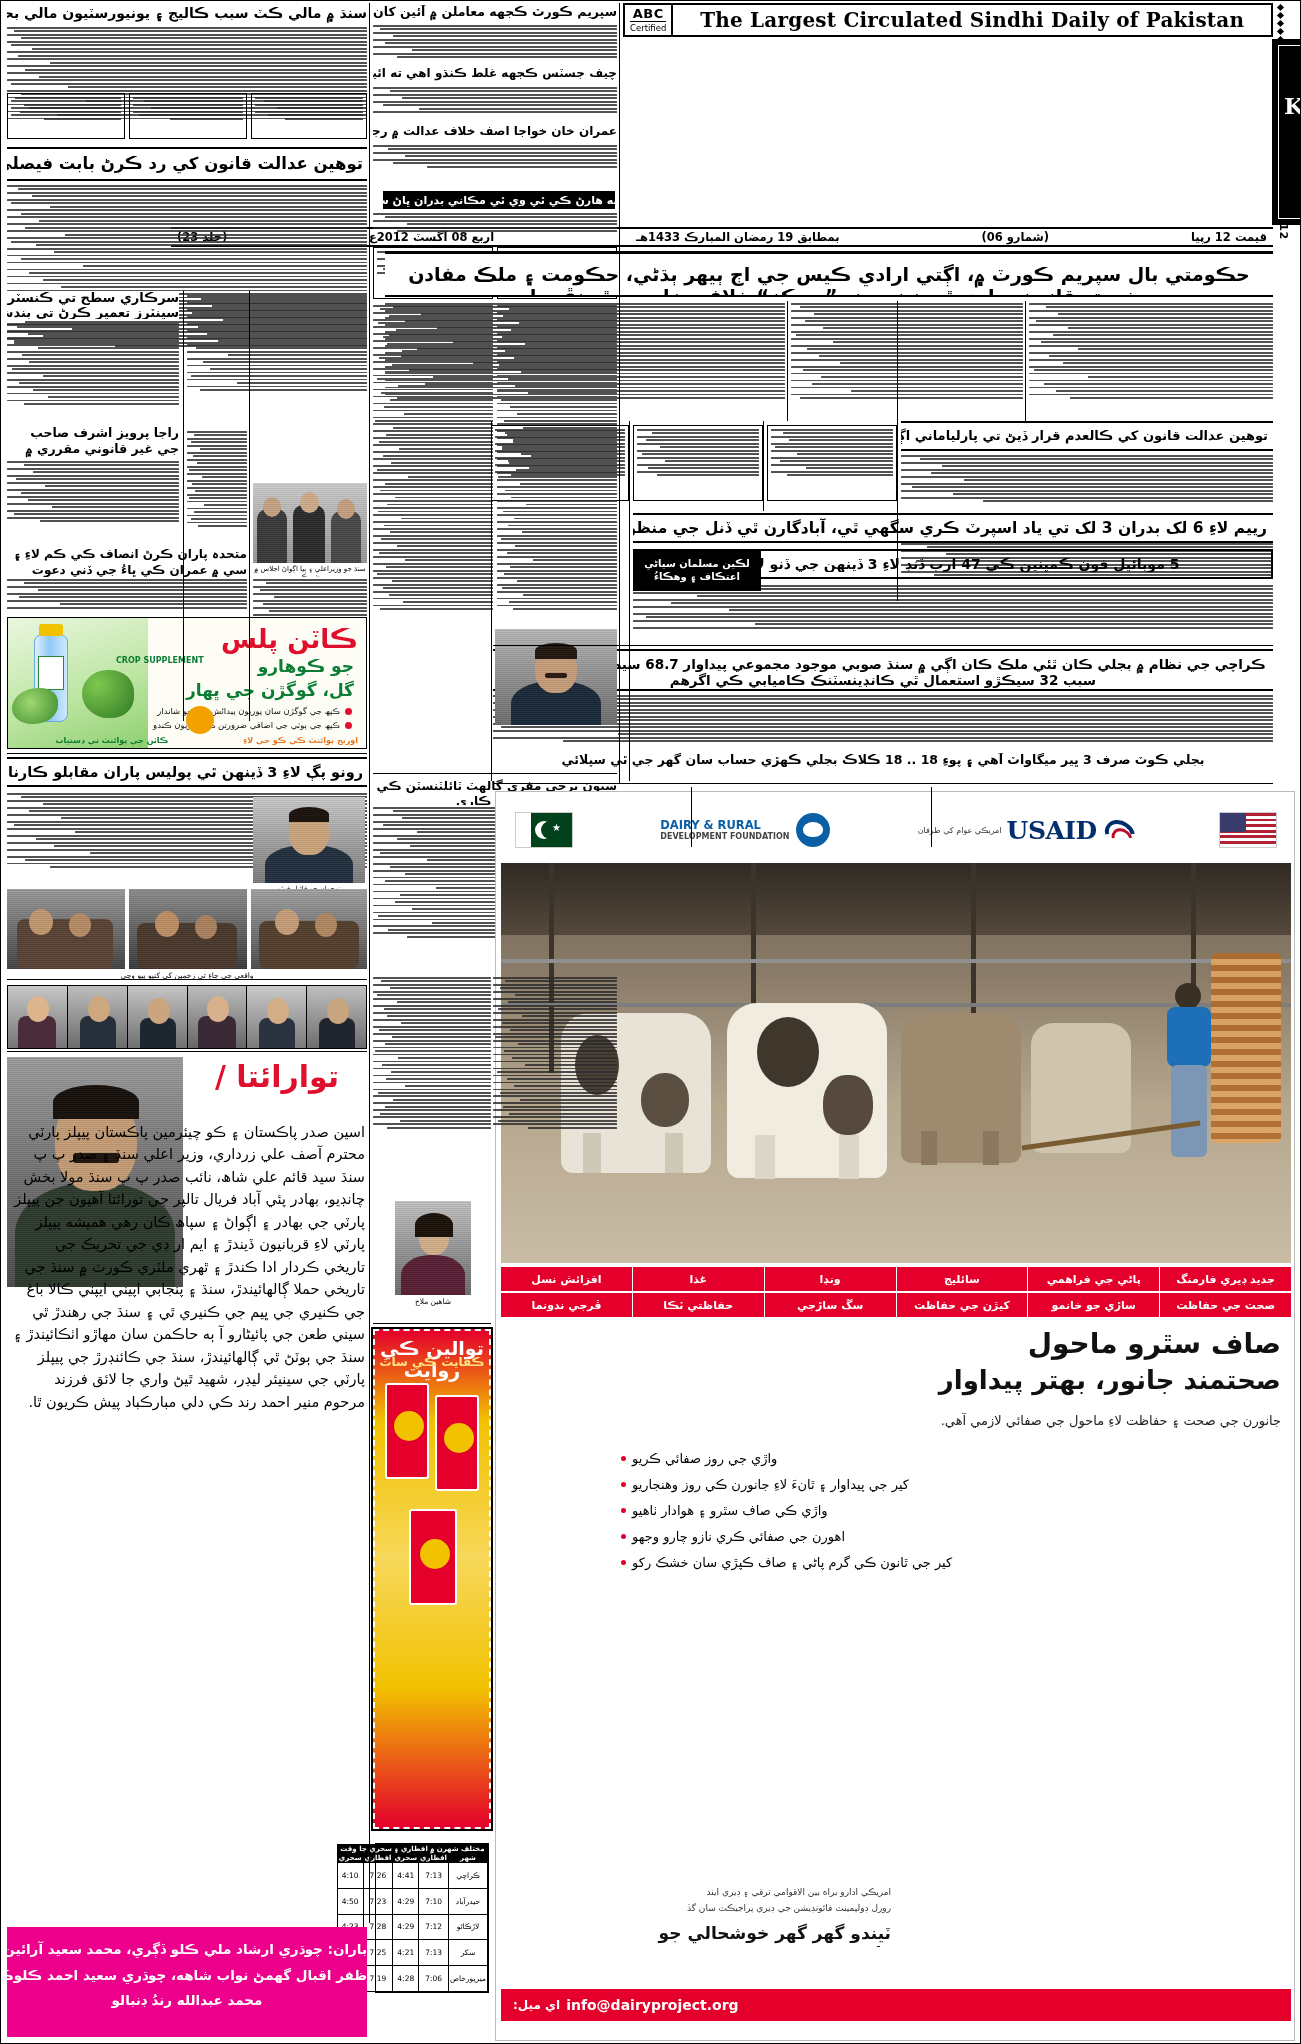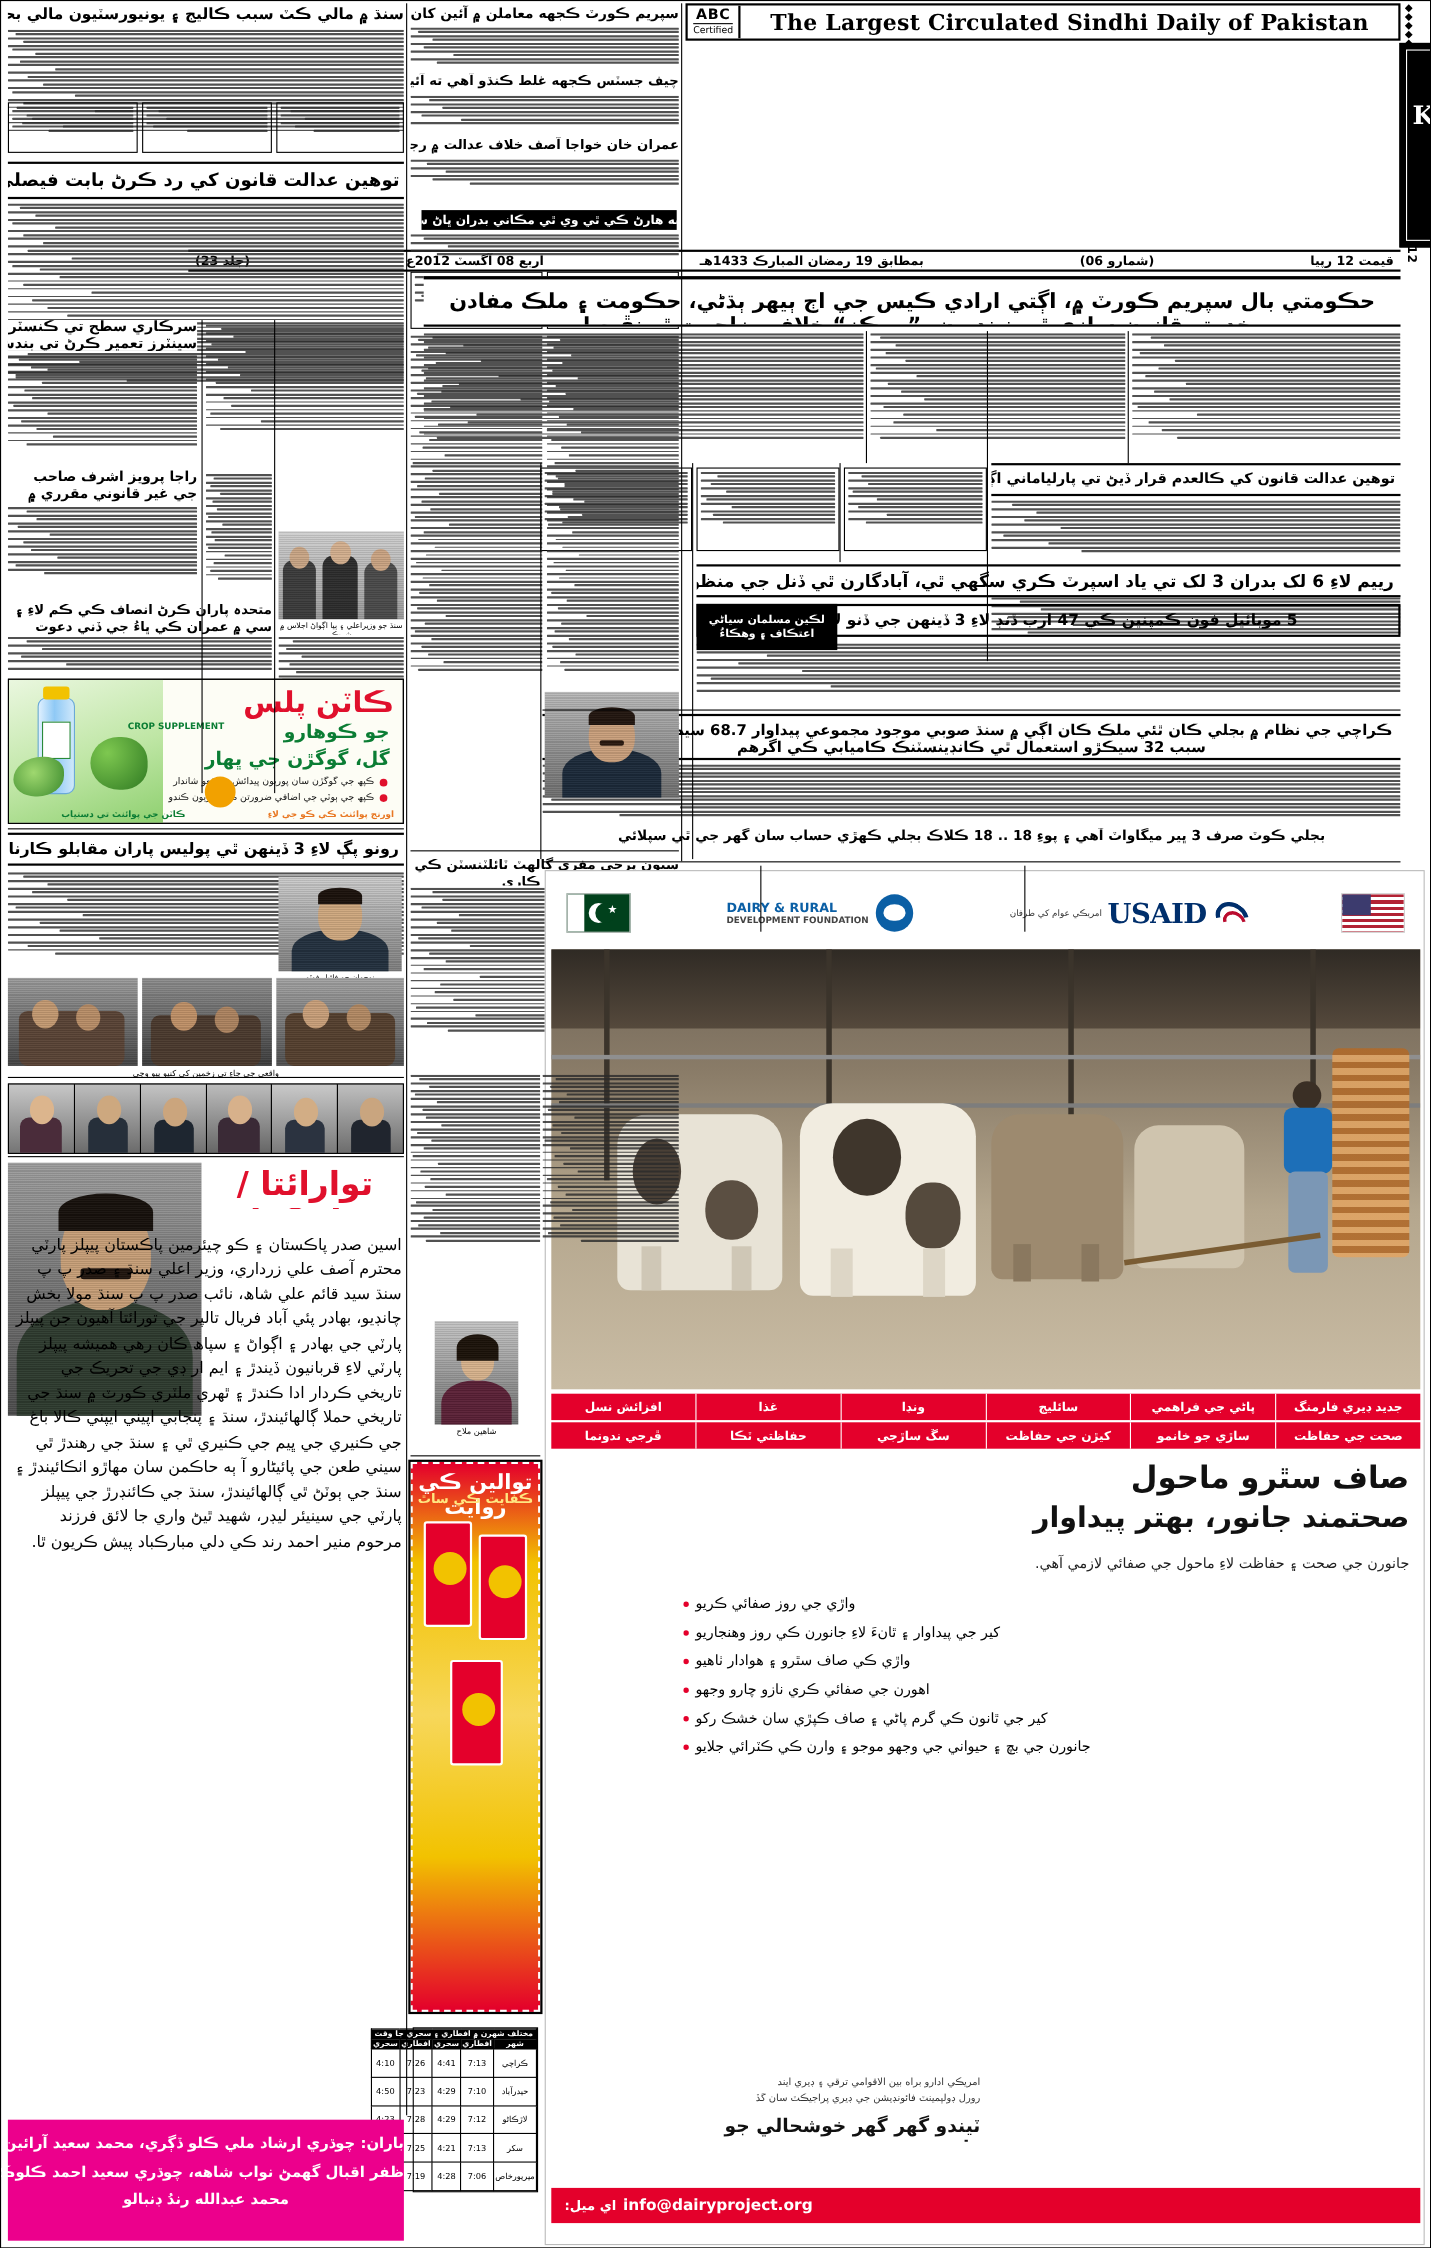--- a/index.html
+++ b/index.html
@@ -1293,24 +1293,20 @@
     <div class="bullet-row" style="height:26px;">
       <span style="font-size:13px;">واڙي ڪي صاف سٿرو ۽ هوادار ٺاهيو</span>
       <span class="dot"></span>
     </div>
     <div class="bullet-row" style="height:26px;">
       <span style="font-size:13px;">اهورن جي صفائي ڪري نازو چارو وجهو</span>
       <span class="dot"></span>
     </div>
     <div class="bullet-row" style="height:26px;">
       <span style="font-size:13px;">کير جي ٿانون ڪي گرم پاڻي ۽ صاف ڪپڙي سان خشڪ رکو</span>
-      <span class="dot"></span>
-    </div>
-    <div class="bullet-row" style="height:26px;">
-      <span style="font-size:13px;">جانورن جي بچ ۽ حيواني جي وجهو موجو ۽ وارن ڪي ڪٽرائي جلايو</span>
       <span class="dot"></span>
     </div>
   </div>
 
   <div class="blk rtl" style="left:640px; top:1886px; width:250px; height:14px; font-size:9px; color:#333;">امريڪي ادارو براه بين الاقوامي ترقي ۽ ڊيري ايند</div>
   <div class="blk rtl" style="left:640px; top:1902px; width:250px; height:14px; font-size:9px; color:#333;">رورل ڊولپمينٽ فائونڊيشن جي ڊيري پراجيڪٽ سان گڏ</div>
   <div class="blk rtl" style="left:640px; top:1922px; width:250px; height:24px; font-size:17px; font-weight:bold; color:#111;">ٽيندو گهر گهر خوشحالي جو راڄ</div>
 
   <div id="dairy-foot" style="left:500px; top:1988px; width:790px; height:32px;">
     <span style="font-size:14px;">info@dairyproject.org</span>

